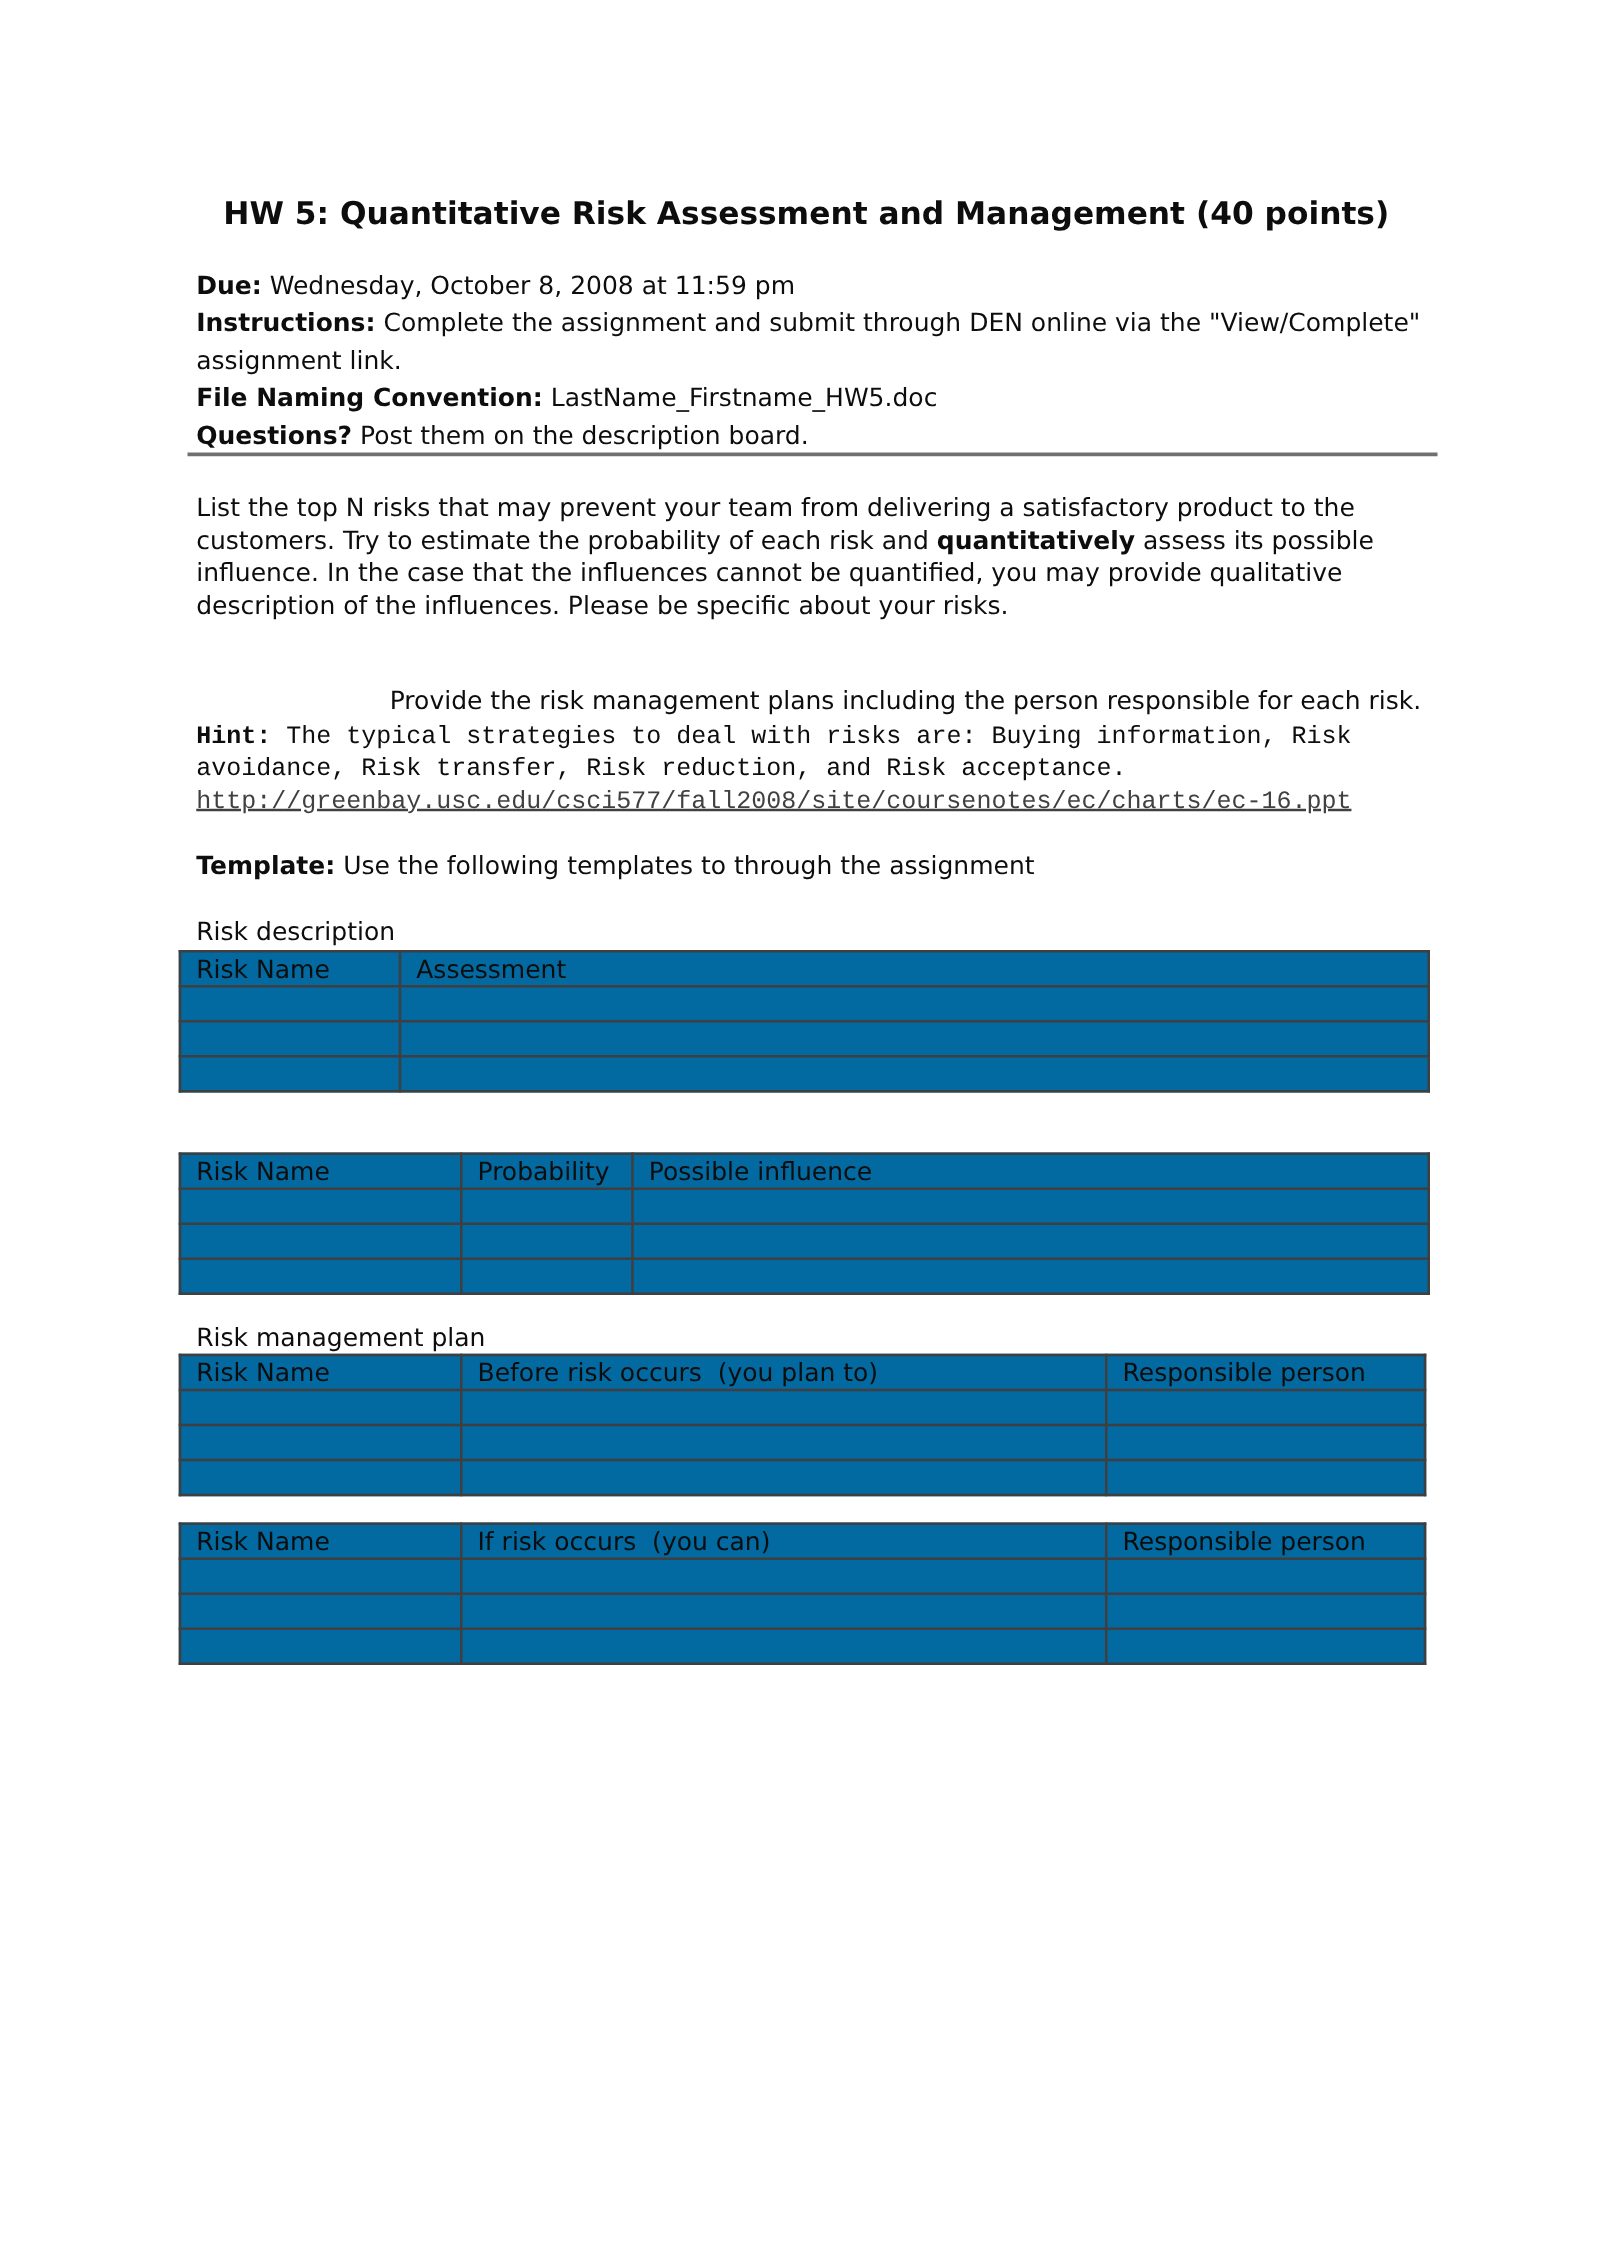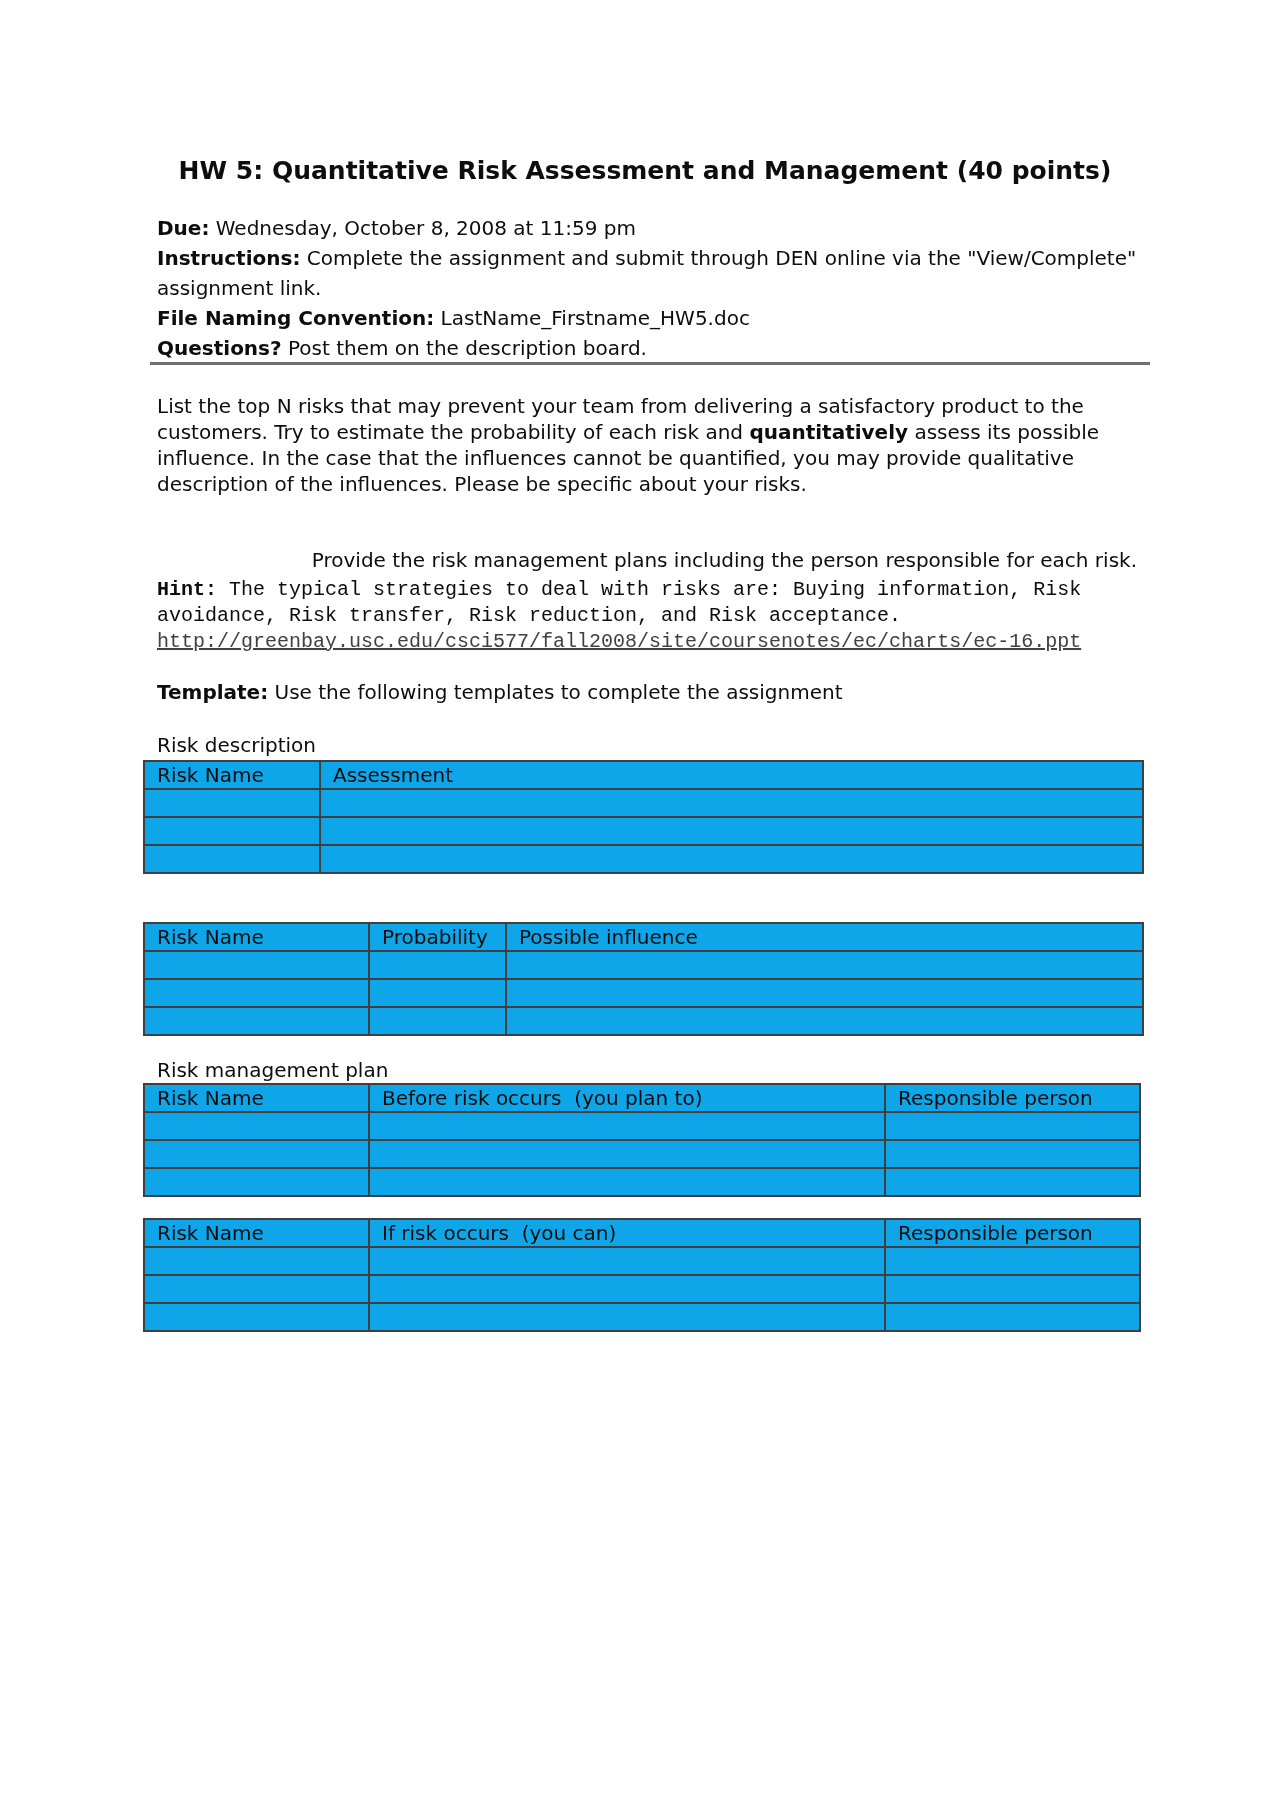--- a/index.html
+++ b/index.html
@@ -20,21 +20,21 @@
   }
   .header-block{left:157px;top:213px;width:980px;line-height:30px;}
   .b{font-weight:bold;}
   .rule{left:150px;top:362px;width:1000px;height:3px;background:#707070;}
   .para{left:157px;width:980px;}
   .hint-link{color:#404040;text-decoration:underline;cursor:pointer;}
   .caption{left:157px;width:980px;}
   table.doc-table{
     border-collapse:collapse;
     table-layout:fixed;
-    background:#0ea5e9;
+    background:#0369a1;
   }
   table.doc-table,
   table.doc-table th,
   table.doc-table td{
     border:2px solid #3f3f3f;
   }
   table.doc-table th{
     height:24px;
     padding:0 4px 0 12px;
     font-weight:normal;
@@ -67,21 +67,21 @@
 
   <div class="abs para" style="top:393px;"><span>List the top N risks that may prevent your team from delivering a satisfactory product to the customers. Try to estimate the probability of each risk and </span><span class="b">quantitatively</span><span> assess its possible influence. In the case that the influences cannot be quantified, you may provide qualitative description of the influences. Please be specific about your risks.</span></div>
 
   <div class="abs para" style="top:547px;text-align:right;">Provide the risk management plans including the person responsible for each risk.</div>
 
   <div class="abs para" style="top:577px;font-family:Liberation Mono, monospace;">
     <span class="b">Hint:</span><span> The typical strategies to deal with risks are: Buying information, Risk avoidance, Risk transfer, Risk reduction, and Risk acceptance.</span>
     <div><a class="hint-link">http://greenbay.usc.edu/csci577/fall2008/site/coursenotes/ec/charts/ec-16.ppt</a></div>
   </div>
 
-  <div class="abs para" style="top:679px;"><span class="b">Template:</span><span> Use the following templates to complete the assignment</span></div>
+  <div class="abs para" style="top:679px;"><span class="b">Template:</span><span> Use the following templates to through the assignment</span></div>
 
   <div class="abs caption" style="top:732px;">Risk description</div>
   <table class="abs doc-table" style="top:760px;left:143px;width:999px;">
     <colgroup>
         <col style="width:176px">
         <col style="width:823px">
       </colgroup>
     <tbody>
         <tr>
       <th>Risk Name</th>

